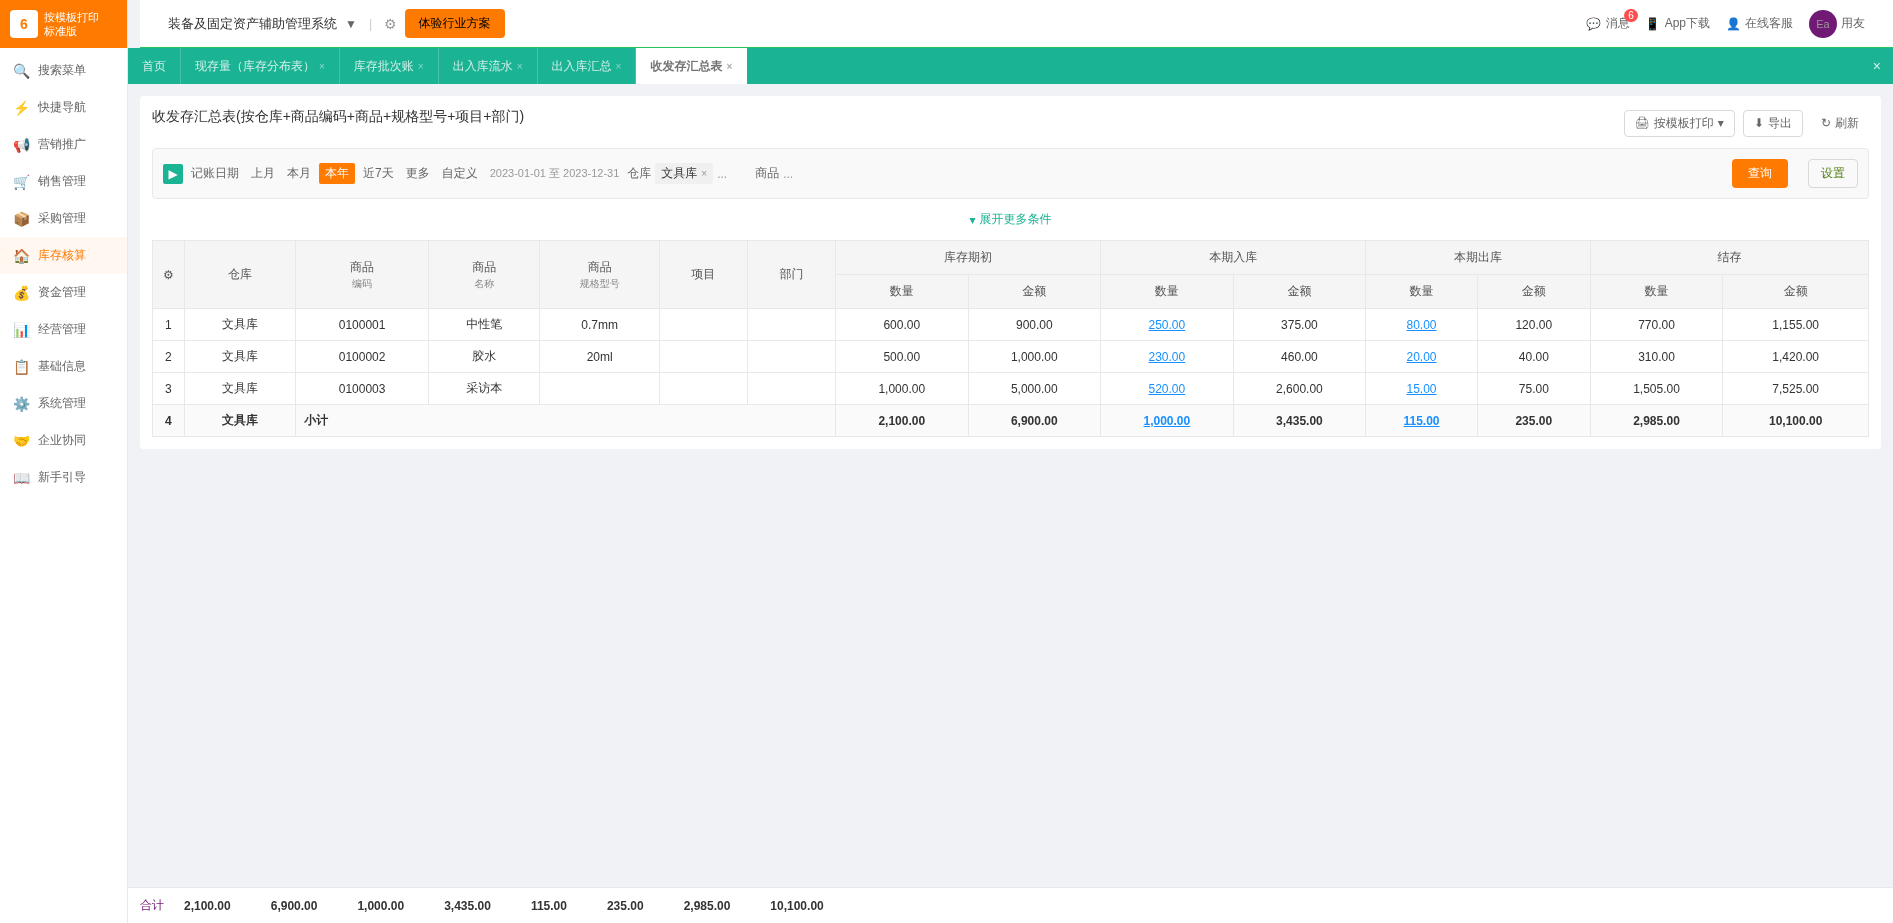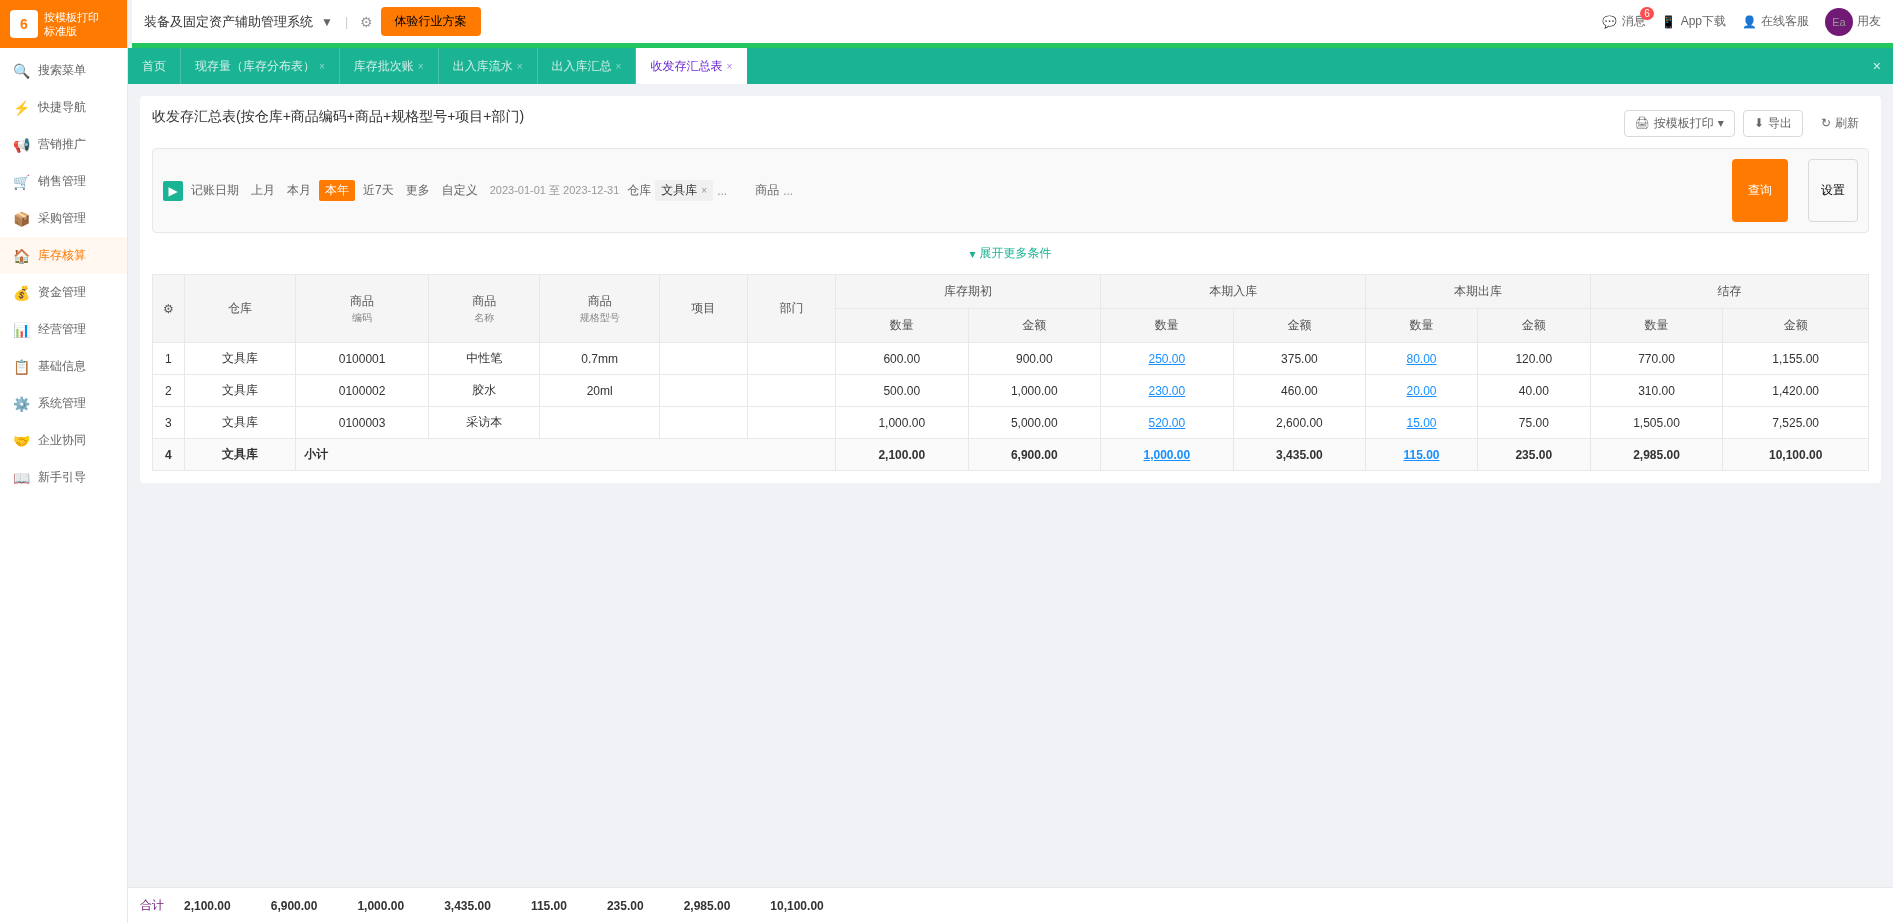--- a/index.html
+++ b/index.html
@@ -9,34 +9,34 @@
     .sidebar { position: fixed; left: 0; top: 0; width: 128px; height: 100%; background: #fff; border-right: 1px solid #e8e8e8; z-index: 100; display: flex; flex-direction: column; }
     .sidebar-logo { background: #ff7a00; color: #fff; padding: 8px 10px; height: 48px; display: flex; align-items: center; gap: 6px; }
     .sidebar-logo-icon { width: 28px; height: 28px; background: #fff; border-radius: 4px; display: flex; align-items: center; justify-content: center; color: #ff7a00; font-weight: bold; font-size: 14px; }
     .sidebar-logo-text { font-size: 11px; color: #fff; line-height: 1.3; }
     .sidebar-nav { flex: 1; overflow-y: auto; padding: 4px 0; }
     .sidebar-item { display: flex; align-items: center; gap: 8px; padding: 10px 14px; cursor: pointer; color: #666; font-size: 12px; }
     .sidebar-item.active { background: #fff7f0; color: #ff7a00; }
     .sidebar-item-icon { width: 16px; height: 16px; display: flex; align-items: center; justify-content: center; font-size: 14px; }
 
     
-    .topbar { position: fixed; left: 132px; top: 0; right: 0; height: 48px; background: #fff; border-bottom: 5px solid #22c55e; display: flex; align-items: center; justify-content: space-between; padding: 0 12px; z-index: 99; }
+    .topbar { position: fixed; left: 140px; top: 0; right: 0; height: 48px; background: #fff; border-bottom: 1px solid #22c55e; display: flex; align-items: center; justify-content: space-between; padding: 0 28px; z-index: 99; }
     .topbar-left { display: flex; align-items: center; gap: 8px; }
     .topbar-system-name { font-size: 13px; color: #333; }
     .topbar-dropdown { display: flex; align-items: center; gap: 4px; font-size: 12px; color: #666; cursor: pointer; }
     .topbar-btn-trial { background: #ff7a00; color: #000000; border: none; padding: 6px 14px; border-radius: 4px; font-size: 12px; cursor: pointer; }
     .topbar-right { display: flex; align-items: center; gap: 16px; font-size: 12px; color: #666; }
     .topbar-right-item { display: flex; align-items: center; gap: 4px; cursor: pointer; position: relative; }
     .badge { background: #ff4d4f; color: #fff; border-radius: 8px; font-size: 10px; padding: 1px 4px; position: absolute; top: -6px; right: -8px; }
     .user-avatar { width: 28px; height: 28px; background: #701a75; border-radius: 50%; display: flex; align-items: center; justify-content: center; font-size: 11px; color: #999; }
 
     
     .tab-bar { position: fixed; left: 128px; top: 48px; right: 0; height: 36px; background: #1ab394; display: flex; align-items: center; z-index: 98; }
     .tab-item { display: flex; align-items: center; gap: 4px; padding: 0 14px; height: 36px; cursor: pointer; font-size: 12px; color: rgba(255,255,255,0.8); border-right: 1px solid rgba(255,255,255,0.2); white-space: nowrap; }
-    .tab-item.active { background: #fff; color: #6d28d9; font-weight: 400; }
+    .tab-item.active { background: #fff; color: #737373; font-weight: 700; }
     .tab-close { font-size: 10px; cursor: pointer; opacity: 0.6; }
     .tab-bar-end { margin-left: auto; padding-right: 12px; }
     .tab-bar-close-btn { color: rgba(255,255,255,0.8); cursor: pointer; font-size: 14px; }
 
     
     .main-content { margin-left: 128px; margin-top: 84px; padding: 12px; background: #f0f2f5; min-height: calc(100vh - 84px); }
     .page-card { background: #fff; border-radius: 4px; padding: 12px; }
 
     
     .page-title { font-size: 14px; font-weight: 500; color: #333; margin-bottom: 12px; }
@@ -49,21 +49,21 @@
     .date-btn { background: none; border: none; color: #666; font-size: 12px; cursor: pointer; padding: 2px 4px; }
     .date-btn.active { background: #ff7a00; color: #fff; border-radius: 2px; padding: 2px 6px; }
     .date-range { font-size: 11px; color: #999; white-space: nowrap; }
     .filter-warehouse { display: flex; align-items: center; gap: 4px; }
     .warehouse-tag { display: flex; align-items: center; gap: 4px; background: #f0f0f0; border-radius: 2px; padding: 2px 6px; font-size: 12px; }
     .warehouse-tag-close { cursor: pointer; color: #999; font-size: 10px; }
     .filter-more { color: #999; font-size: 12px; cursor: pointer; }
     .filter-product-label { font-size: 12px; color: #666; }
     .filter-section-right { margin-left: auto; display: flex; gap: 20px; }
     .btn-query { background: #ff7a00; color: #fff; border: none; padding: 5px 16px; border-radius: 4px; font-size: 12px; cursor: pointer; }
-    .btn-settings { background: none; border: 1px solid #d9d9d9; color: #000000; padding: 22px 12px; border-radius: 4px; font-size: 12px; cursor: pointer; }
+    .btn-settings { background: none; border: 1px solid #d9d9d9; color: #4d7c0f; padding: 5px 12px; border-radius: 4px; font-size: 12px; cursor: pointer; }
 
     
     .expand-filter { display: flex; align-items: center; justify-content: center; gap: 4px; color: #1ab394; font-size: 12px; cursor: pointer; padding: 4px; margin-bottom: 8px; }
     .btn-print { display: flex; align-items: center; gap: 4px; background: none; border: 1px solid #d9d9d9; padding: 4px 10px; border-radius: 4px; font-size: 12px; cursor: pointer; color: #666; }
     .btn-export { display: flex; align-items: center; gap: 4px; background: none; border: 1px solid #d9d9d9; padding: 4px 10px; border-radius: 4px; font-size: 12px; cursor: pointer; color: #666; }
     .btn-refresh { display: flex; align-items: center; gap: 4px; background: none; border: none; padding: 4px 10px; font-size: 12px; cursor: pointer; color: #666; }
 
     
     .data-table { width: 100%; border-collapse: collapse; font-size: 12px; }
     .data-table th { background: #f5f5f5; padding: 8px 10px; text-align: center; border: 1px solid #e8e8e8; font-weight: 500; color: #555; white-space: nowrap; }

